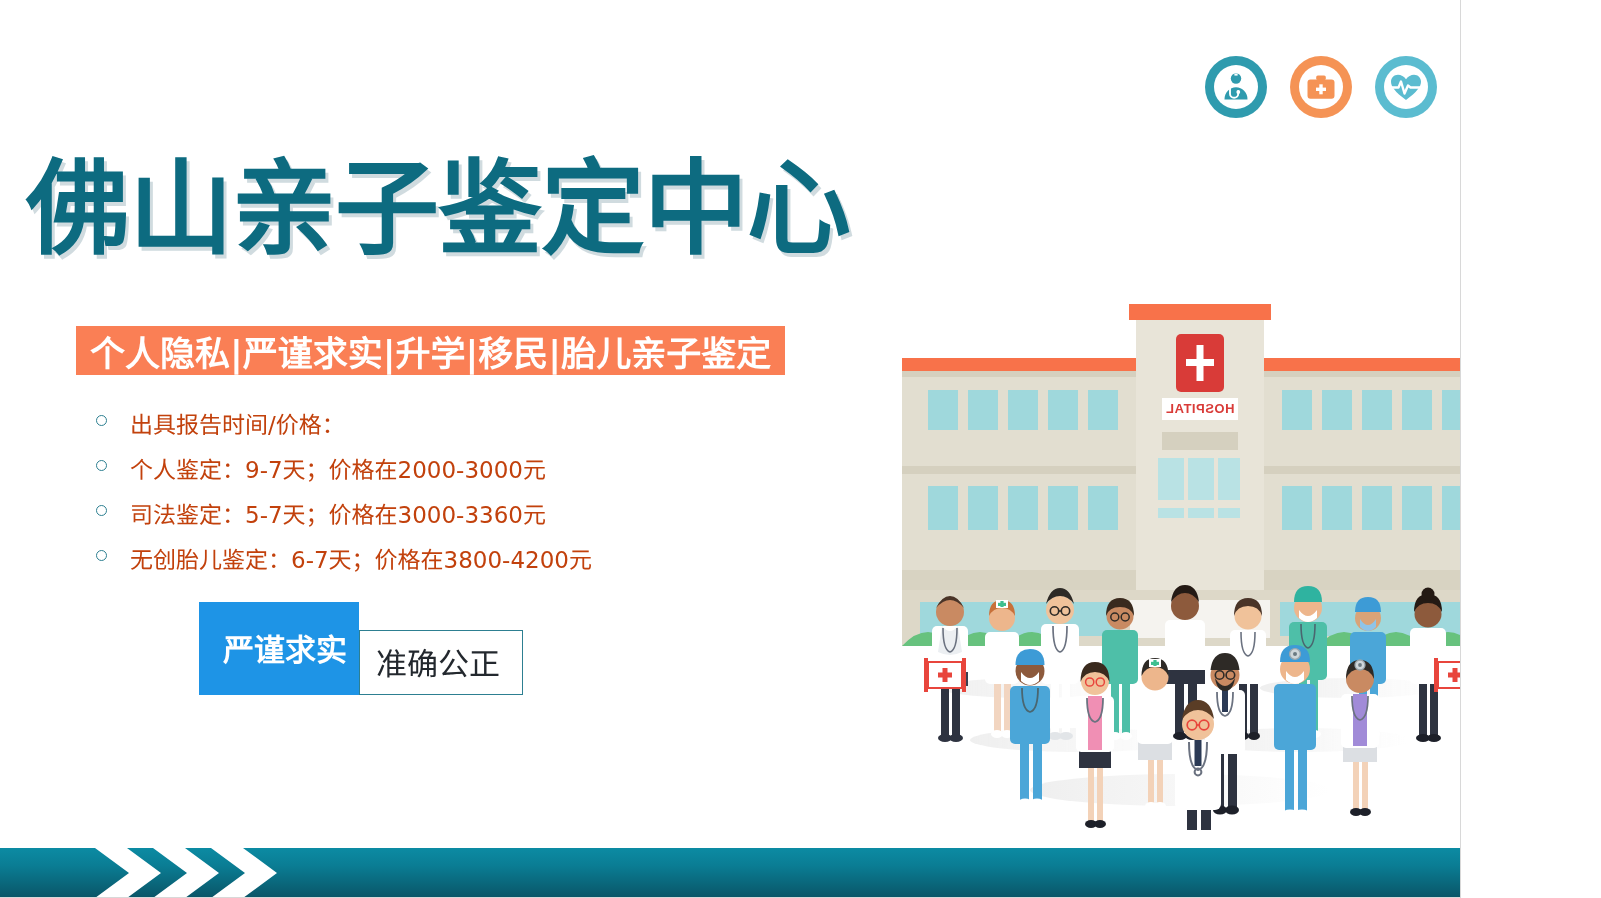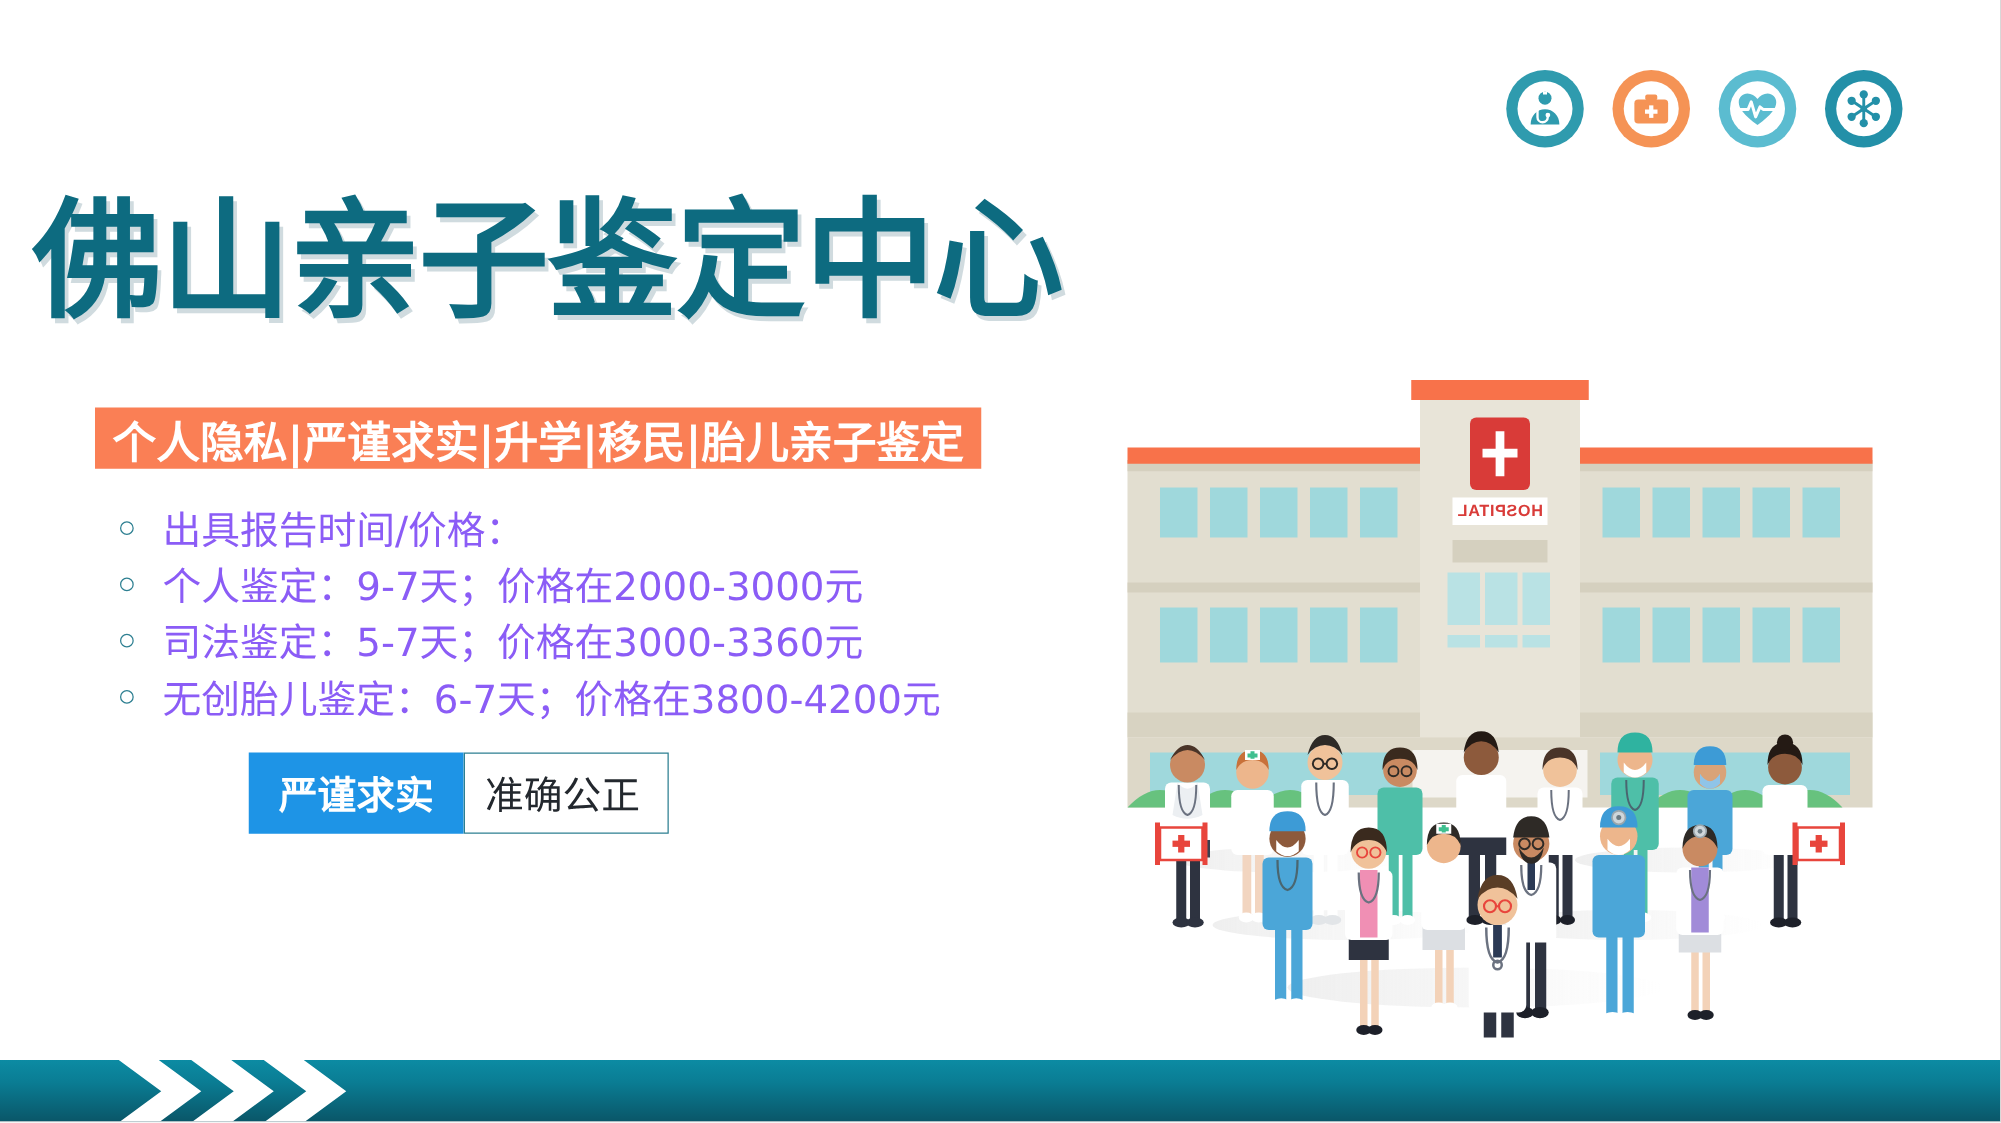--- a/index.html
+++ b/index.html
@@ -5,21 +5,21 @@
 <style>
   * { margin:0; padding:0; box-sizing:border-box; }
   html, body {
     width:1601px; height:898px;
     background:#ffffff;
     font-family:"Liberation Sans","DejaVu Sans",sans-serif;
     overflow:hidden;
   }
   #poster {
     position:relative;
-    width:1601px; height:898px;
+    width:1461px; height:898px;
     background:#ffffff;
     border-right:1px solid #d8d8d8;
     border-bottom:1px solid #d8d8d8;
     overflow:hidden;
   }
 
   
   #icon-row {
     position:absolute; top:56px; left:1205px;
     display:flex; gap:23px; align-items:center;
@@ -58,22 +58,22 @@
   }
 
   
   #bullet-list {
     position:absolute; left:96px; top:405px;
     list-style:none;
   }
   #bullet-list li {
     display:flex; align-items:baseline;
     margin-bottom:5px;
-    color:#8b5cf6;
-    font-size:31px;
+    color:#c2410c;
+    font-size:23px;
     line-height:40px;
     white-space:nowrap;
     font-family:"DejaVu Sans","Liberation Sans",sans-serif;
   }
   .bullet-marker {
     width:11px; height:11px; border-radius:50%;
     border:1.6px solid #2d7f91;
     background:transparent;
     flex:0 0 auto;
     margin-right:23px;
@@ -82,34 +82,35 @@
 
   
   #slogan-row {
     position:absolute; left:199px; top:602px;
     display:flex; align-items:stretch;
   }
   #slogan-primary {
     background:#1E94E6;
     color:#ffffff;
     font-size:31px; font-weight:bold;
-    padding:8px 24px 10px 24px;
+    padding:8px 12px 10px 24px;
     display:flex; align-items:center;
     white-space:nowrap;
     font-family:"DejaVu Sans","Liberation Sans",sans-serif;
   }
   #slogan-secondary {
     background:#ffffff;
     color:#23282e;
     border:1.5px solid #2d7f91;
     font-size:31px;
     padding:8px 22px 10px 16px;
     display:flex; align-items:center;
     white-space:nowrap;
     font-family:"DejaVu Sans","Liberation Sans",sans-serif;
+    margin-top:28px;
   }
 
   
   #illustration {
     position:absolute; left:880px; top:270px;
     width:640px; height:560px;
   }
   #illustration svg { display:block; width:100%; height:100%; }
 
   

